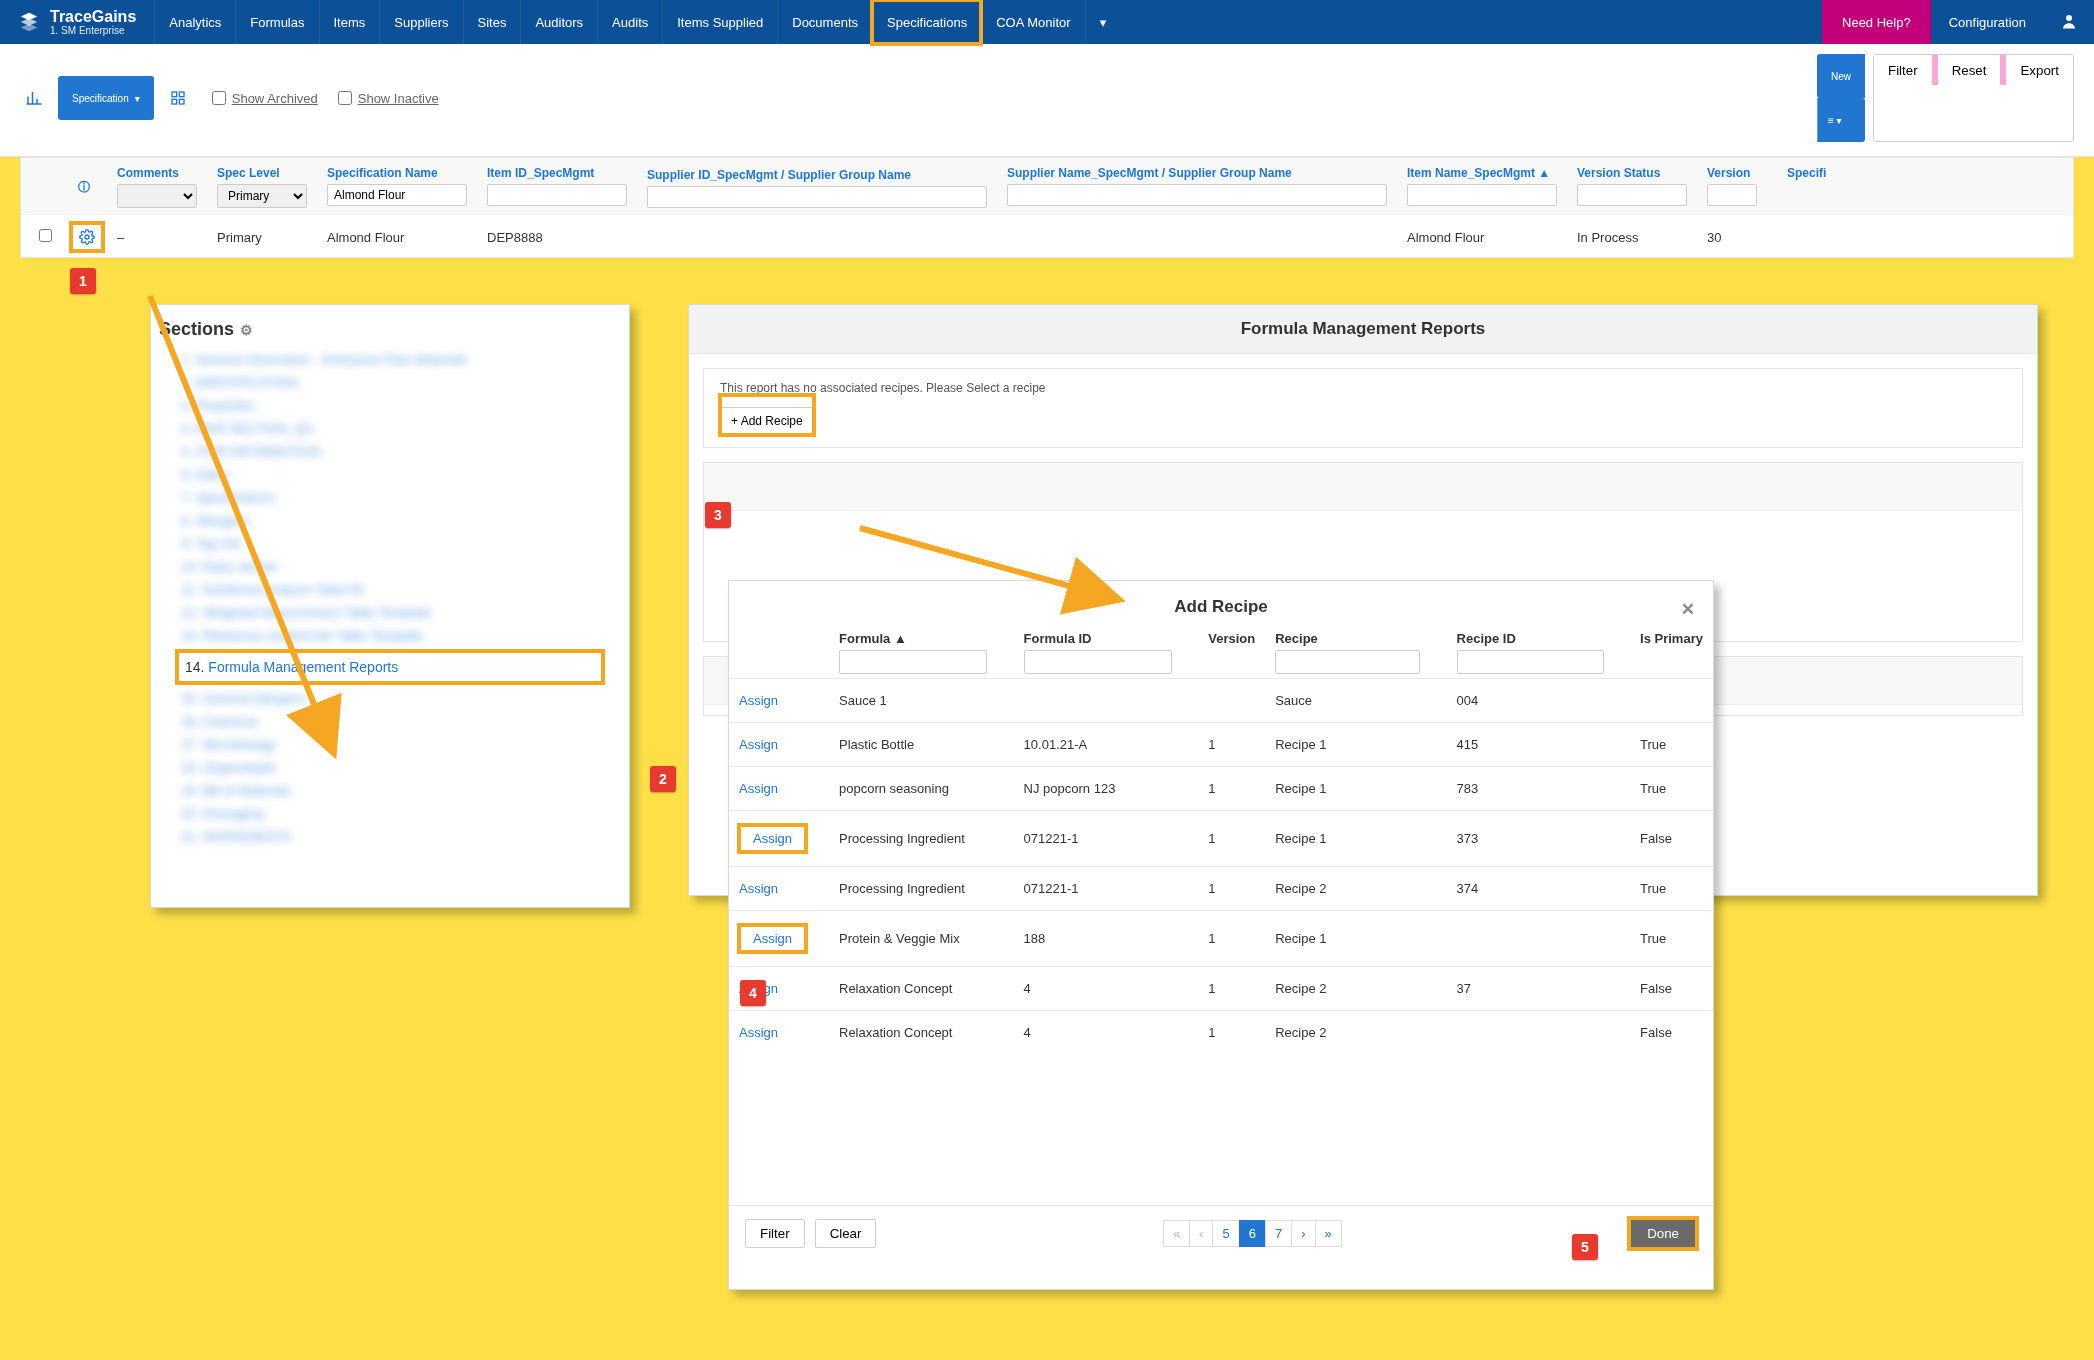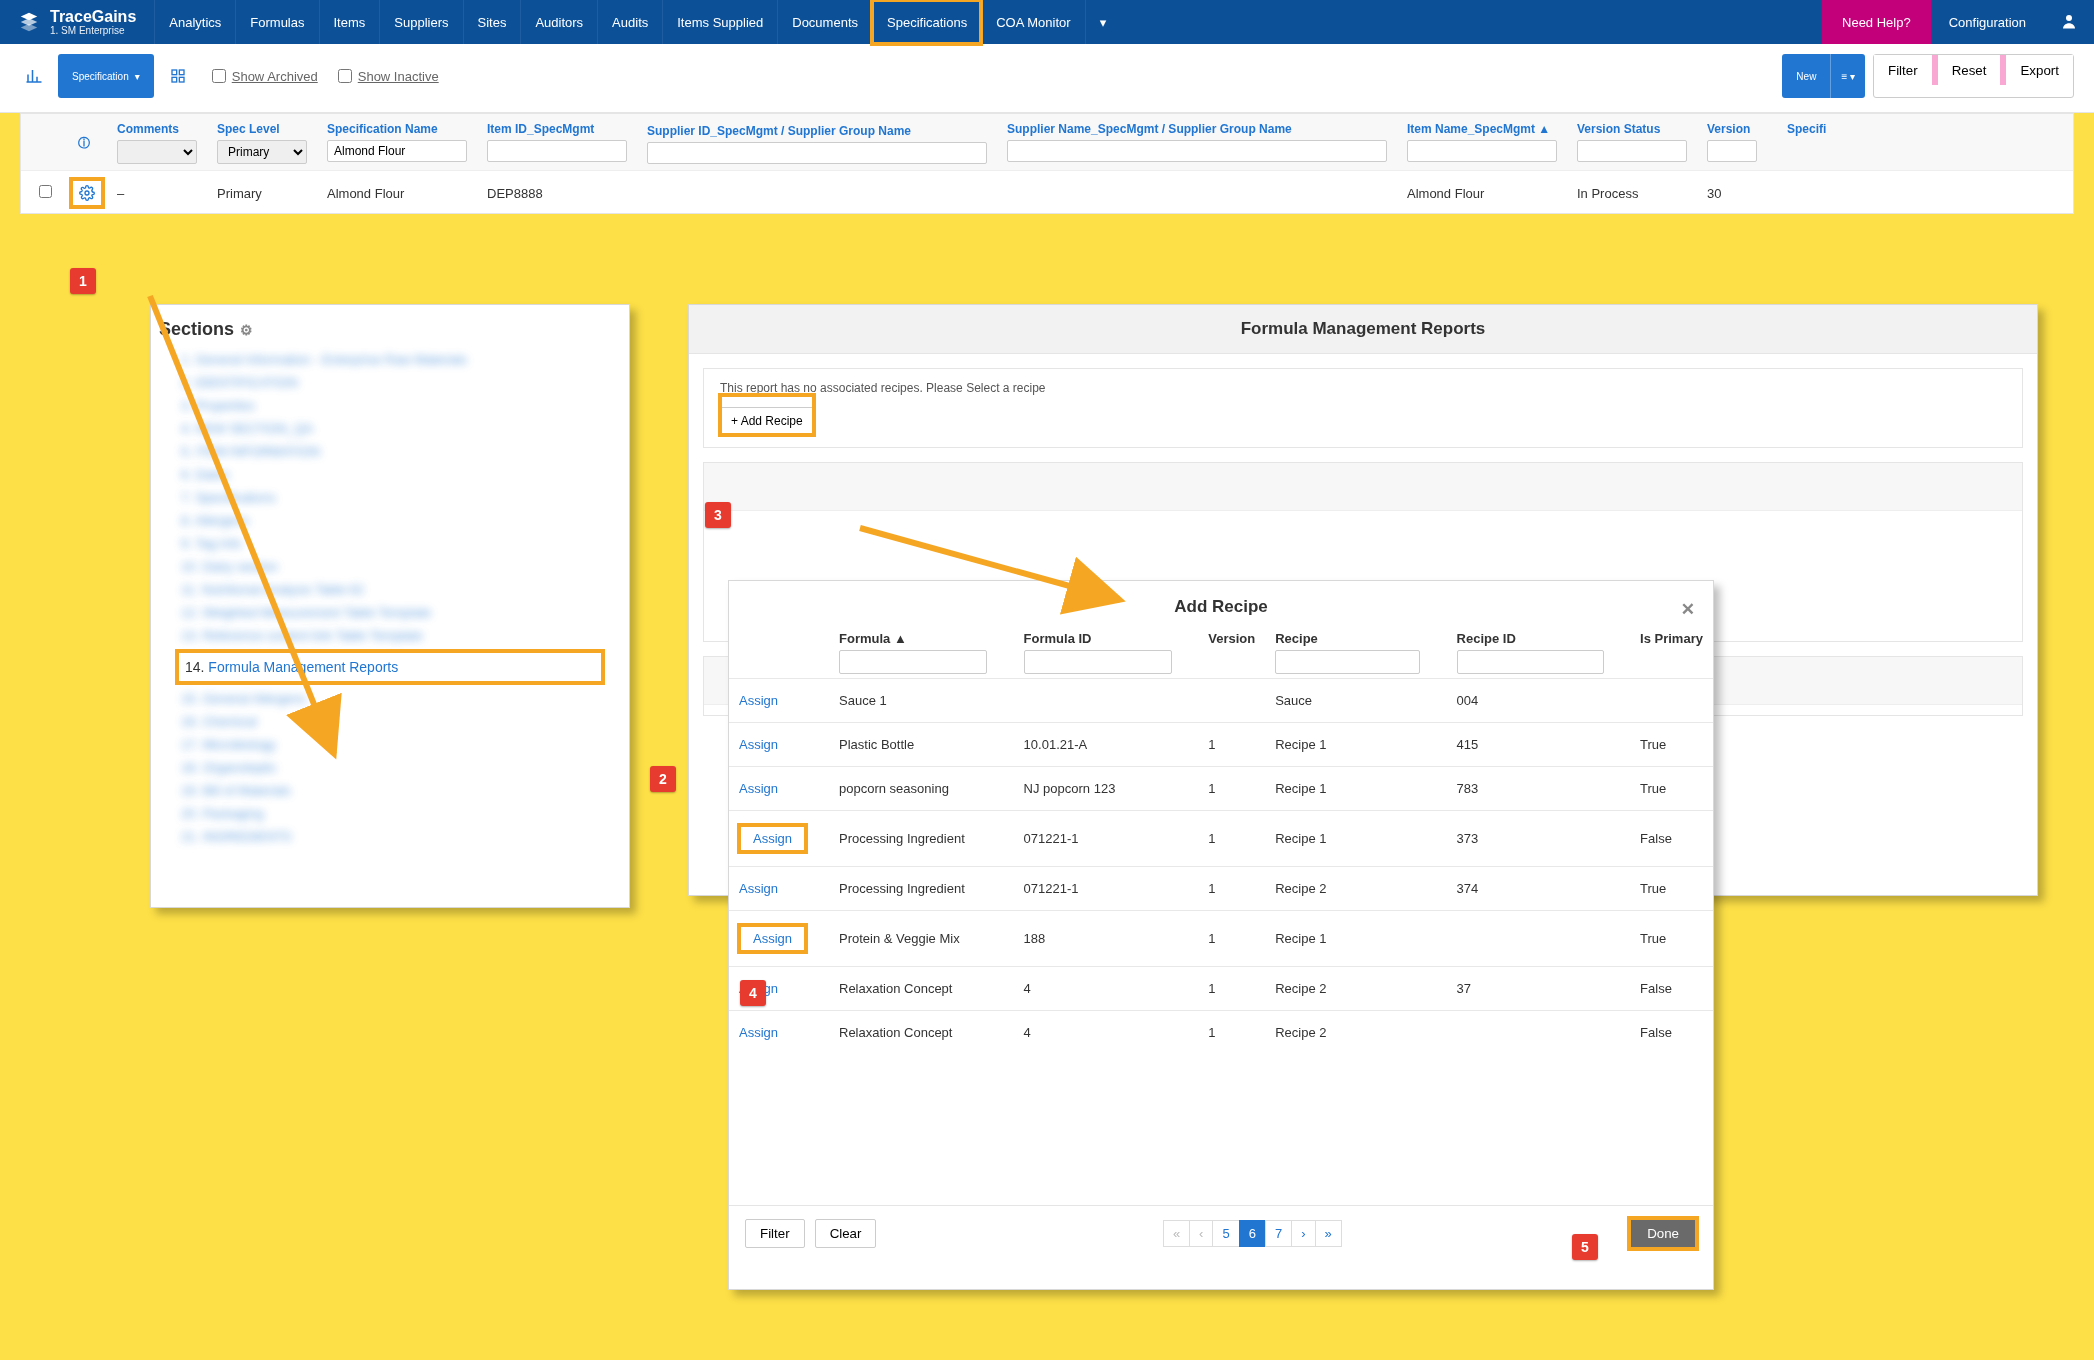--- a/index.html
+++ b/index.html
@@ -17,21 +17,21 @@
   .topnav .spacer { flex: 1; }
   .topnav .needhelp { background: #c3007a; padding: 0 20px; display: flex; align-items: center; }
   .topnav .righticons { display: flex; align-items: center; padding: 0 16px; gap: 20px; }
   
   .filterbar { background: #fff; display: flex; align-items: center; gap: 10px; padding: 10px 20px 14px; border-bottom: 1px solid #e5e5e5; }
   .filterbar .btn { background: #2176d2; color: #fff; border: none; border-radius: 3px; height: 44px; padding: 0 14px; display: flex; align-items: center; gap: 6px; cursor: pointer; font-size: 10px; }
   .filterbar .iconbtn { width: 28px; height: 28px; display: flex; align-items: center; justify-content: center; color: #2176d2; }
   .filterbar .chk { display: flex; align-items: center; gap: 6px; color: #666; margin-left: 10px; text-decoration: underline; }
   .filterbar input[type=checkbox] { width: 14px; height: 14px; }
   .filterbar .right { margin-left: auto; display: flex; gap: 8px; }
-  .filterbar .btngroup { display: flex; }
+  .filterbar .btngroup { display: flex; flex-direction: column; }
   .filterbar .btngroup .btn { border-radius: 3px 0 0 3px; }
   .filterbar .btngroup .btn:last-child { border-radius: 0 3px 3px 0; border-left: 1px solid rgba(255,255,255,.3); padding: 0 10px; }
   .filterbar .whitegroup { border: 1px solid #ccc; border-radius: 3px; display: flex; }
   .filterbar .whitegroup button { background: #fff; border: none; height: 30px; padding: 0 14px; cursor: pointer; }
   .filterbar .whitegroup button + button { border-left: 6px solid #f9a8d4; }
   
   .gridwrap { background: #fff; margin: 0 20px; border: 1px solid #e5e5e5; }
   .gridhead { display: flex; background: #f8f8f8; color: #2176d2; font-weight: 600; font-size: 12px; }
   .gridhead .col, .gridrow .col { padding: 8px 10px 6px; }
   .gridhead .col { display: flex; flex-direction: column; gap: 4px; }

